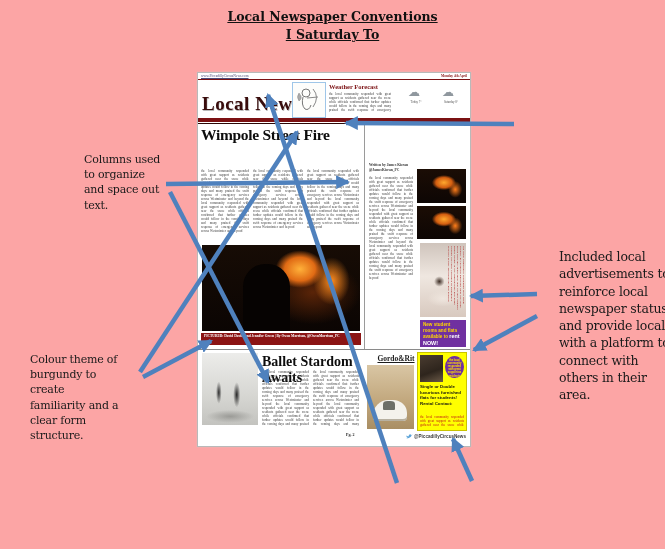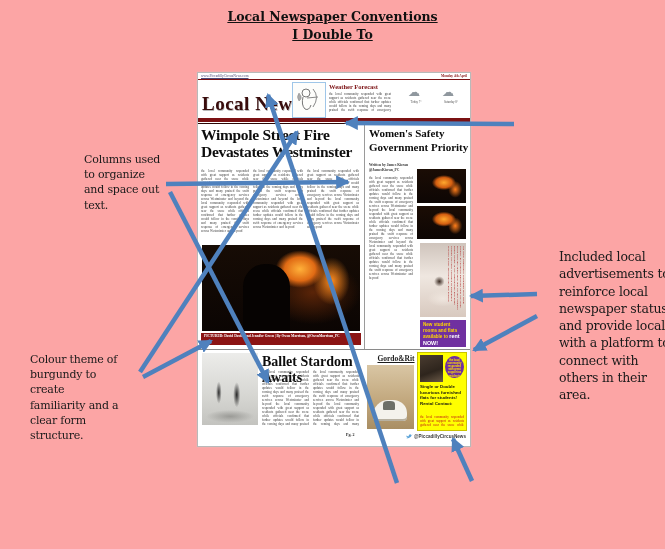--- a/index.html
+++ b/index.html
@@ -81,21 +81,21 @@
   .pg-marker{font-size:4px;font-weight:bold;color:#222;}
   svg.overlay{position:absolute;left:0;top:0;pointer-events:none;}
 </style>
 </head>
 <body>
 
 <div id="canvas">
 
   <div class="abs slide-title" style="top:8px;left:0;">
     <span>Local Newspaper Conventions</span><br>
-    <span>I Double To</span>
+    <span>I Saturday To</span>
   </div>
 
   <div id="paper" class="abs">
 
     <div class="abs url-text" style="left:3px;top:1px;">www.PiccadillyCircusNews.com</div>
     <div class="abs date-text" style="right:3px;top:1px;">Monday 4th April</div>
     <div class="abs rule-thin" style="left:0;top:6px;width:272px;"></div>
 
     <div class="abs masthead" style="left:4px;top:20px;">Local News</div>
     <div class="abs" style="left:94px;top:9px;width:32px;height:34px;border:1px solid #9fc6e8;background:#fdfdfb;">
@@ -116,38 +116,33 @@
     <div class="abs cloud" style="left:244px;top:13px;">☁</div>
     <div class="abs cloud-label" style="left:238px;top:27px;width:30px;">
       <span>Saturday</span> <span>8°</span>
     </div>
 
     <div class="abs" style="left:0;top:45px;width:272px;height:3.5px;background:#7b1113;"></div>
     <div class="abs" style="left:0;top:49.5px;width:272px;height:1px;background:#2c0606;"></div>
 
     <div class="abs headline" style="left:3px;top:53px;width:162px;font-size:15.5px;line-height:1.12;letter-spacing:-0.3px;">
       <span>Wimpole Street Fire</span><br>
-      <span>Devastates Westminster</span>
     </div>
 
     <div class="abs micro" style="left:3px;top:96px;width:48px;height:74px;">the local community responded with great support as residents gathered near the scene while officials confirmed that further updates would follow in the coming days and many praised the swift response of emergency services across Westminster and beyond the local community responded with great support as residents gathered near the scene while officials confirmed that further updates would follow in the coming days and many praised the swift response of emergency services across Westminster and beyond </div>
     <div class="abs micro" style="left:55px;top:96px;width:50px;height:74px;">the local community responded with great support as residents gathered near the scene while officials confirmed that further updates would follow in the coming days and many praised the swift response of emergency services across Westminster and beyond the local community responded with great support as residents gathered near the scene while officials confirmed that further updates would follow in the coming days and many praised the swift response of emergency services across Westminster and beyond </div>
     <div class="abs micro" style="left:109px;top:96px;width:52px;height:74px;">the local community responded with great support as residents gathered near the scene while officials confirmed that further updates would follow in the coming days and many praised the swift response of emergency services across Westminster and beyond the local community responded with great support as residents gathered near the scene while officials confirmed that further updates would follow in the coming days and many praised the swift response of emergency services across Westminster and beyond </div>
 
     <div class="abs photo-fire-lg" style="left:4px;top:172px;width:158px;height:86px;">
       <div class="silhouette"></div>
     </div>
     <div class="abs caption-bar" style="left:3px;top:260px;width:154px;height:8px;">PICTURED: David Davies and Jennifer Green | By Owen Morrison, @OwenMorrison_PC</div>
 
     <div class="abs vline" style="left:166px;top:51px;height:225px;"></div>
 
-    <div class="abs headline" style="left:171px;top:54px;width:100px;font-size:11px;line-height:1.25;">
-      <span>Women's Safety</span><br>
-      <span>Government Priority</span>
-    </div>
     <div class="abs byline" style="left:171px;top:90px;width:70px;">
       <span>Written by James Kieran</span><br>
       <span>@JamesKieran_PC</span>
     </div>
     <div class="abs micro" style="left:171px;top:103px;width:44px;height:155px;">the local community responded with great support as residents gathered near the scene while officials confirmed that further updates would follow in the coming days and many praised the swift response of emergency services across Westminster and beyond the local community responded with great support as residents gathered near the scene while officials confirmed that further updates would follow in the coming days and many praised the swift response of emergency services across Westminster and beyond the local community responded with great support as residents gathered near the scene while officials confirmed that further updates would follow in the coming days and many praised the swift response of emergency services across Westminster and beyond </div>
 
     <div class="abs photo-fire-sm" style="left:219px;top:96px;width:49px;height:34px;"></div>
     <div class="abs photo-fire-sm" style="left:219px;top:133px;width:49px;height:33px;"></div>
     <div class="abs photo-girl" style="left:222px;top:170px;width:46px;height:74px;">
       <div class="vtext abs" style="right:1px;top:3px;height:66px;">the local community responded with great support as residents gathered near the scene while officials confirmed that further updates would follow in the coming days and many praised the swift response of emergency services across Westminster and beyond </div>

